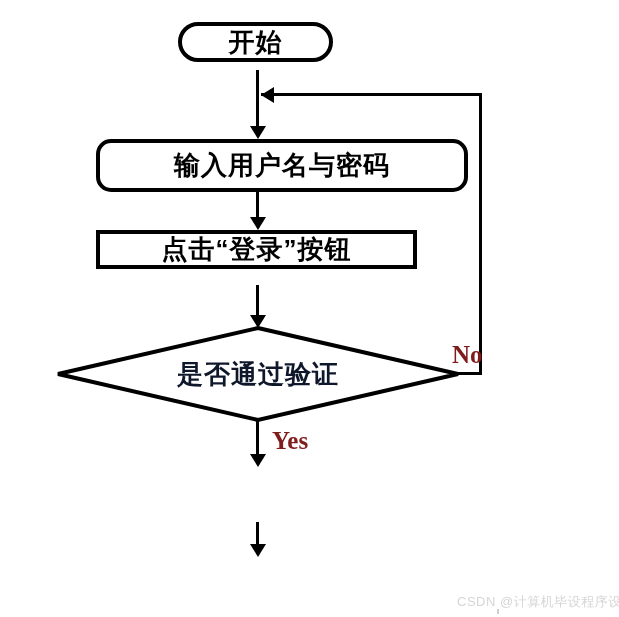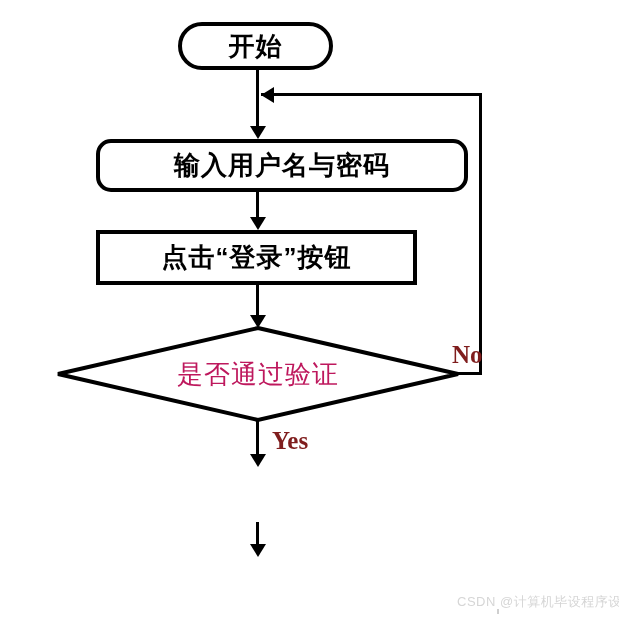--- a/index.html
+++ b/index.html
@@ -59,23 +59,23 @@
     width: 408px; height: 100px;
   }
   .diamond-wrap svg { display: block; }
   .diamond-label {
     position: absolute;
     left: 0; top: 0;
     width: 100%; height: 100%;
     display: flex;
     align-items: center;
     justify-content: center;
-    font-weight: normal;
+    font-weight: bold;
     font-size: 26px;
-    color: #be185d;
+    color: #0f172a;
     letter-spacing: 1px;
   }
   .branch-label {
     position: absolute;
     font-family: "Liberation Serif", serif;
     font-weight: bold;
     font-size: 25px;
     color: #7f1d1d;
     line-height: 1;
   }
@@ -95,42 +95,42 @@
     width: 2px;
     height: 5px;
     background: #cfcfcf;
   }
 </style>
 </head>
 <body>
 
 <div id="canvas">
 
-  <div class="node stadium" style="left:178px; top:22px; width:155px; height:48px;">
+  <div class="node stadium" style="left:178px; top:22px; width:155px; height:40px;">
     <span>开始</span>
   </div>
 
   <div class="vline" style="left:256px; top:70px; width:3px; height:58px;"></div>
   <div class="arrow-down" style="left:250px; top:126px;"></div>
 
   <div class="hline" style="left:261px; top:93px; width:221px; height:3px;"></div>
   <div class="arrow-left" style="left:261px; top:87px;"></div>
 
   <div class="vline" style="left:479px; top:93px; width:3px; height:282px;"></div>
 
   <div class="hline" style="left:458px; top:372px; width:24px; height:3px;"></div>
 
   <div class="node rect" style="left:96px; top:139px; width:372px; height:53px;border-radius:15px;">
     <span>输入用户名与密码</span>
   </div>
 
   <div class="vline" style="left:256px; top:192px; width:3px; height:26px;"></div>
   <div class="arrow-down" style="left:250px; top:217px;"></div>
 
-  <div class="node rect" style="left:96px; top:230px; width:321px; height:55px;">
+  <div class="node rect" style="left:96px; top:230px; width:321px; height:39px;">
     <span>点击“登录”按钮</span>
   </div>
 
   <div class="vline" style="left:256px; top:285px; width:3px; height:31px;"></div>
   <div class="arrow-down" style="left:250px; top:315px;"></div>
 
   <div class="diamond-wrap">
     <svg width="408" height="100" viewBox="0 0 408 100">
       <polygon points="204,4 404,50 204,96 4,50" fill="#ffffff" stroke="#000000" stroke-width="4"></polygon>
     </svg>

